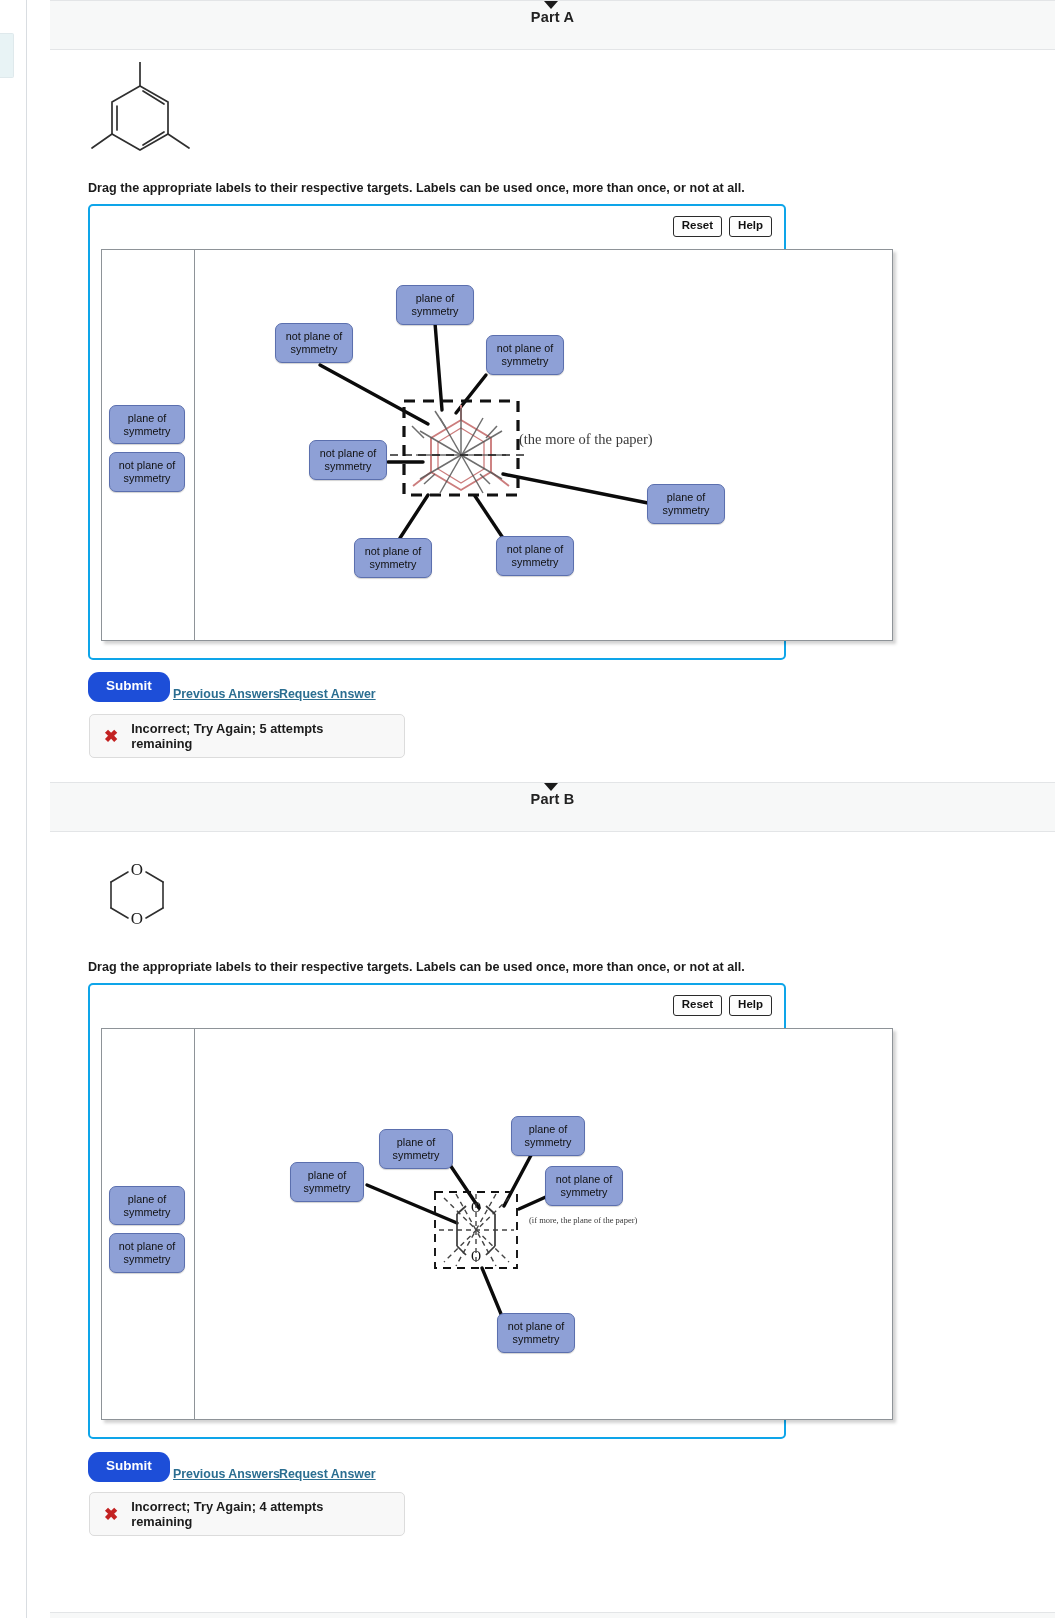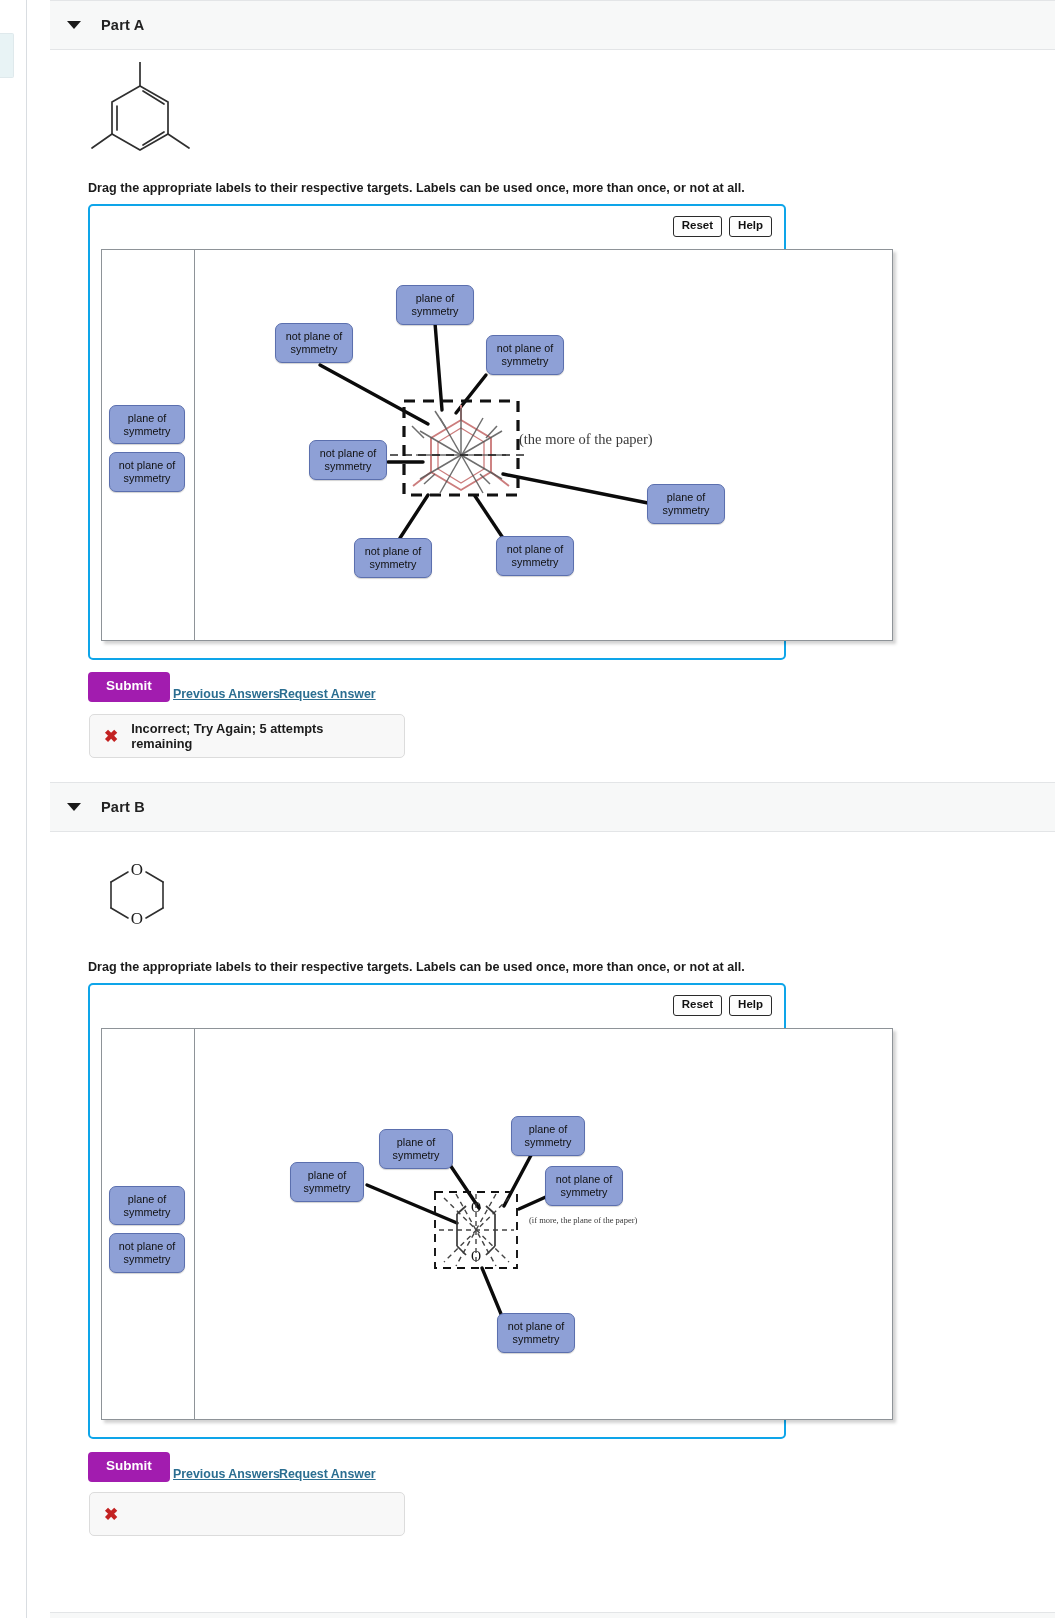--- a/index.html
+++ b/index.html
@@ -20,21 +20,21 @@
   .rail-chip {
     position: absolute; left: 0; top: 33px; width: 14px; height: 45px;
     background: #e8f3f5; border: 1px solid #dfe9ec; border-left: none;
     border-radius: 0 2px 2px 0;
   }
 
   
   .part-header {
     position: absolute; left: 50px; width: 1005px; height: 50px;
     background: #f7f8f8; border-top: 1px solid #e3e5e7; border-bottom: 1px solid #e3e5e7;
-    display: flex; align-items: center;
+    display: flex; align-items: center; flex-direction: column;
   }
   .caret {
     width: 0; height: 0; margin-left: 17px; margin-right: 20px;
     border-left: 7px solid transparent; border-right: 7px solid transparent;
     border-top: 8px solid #1a1a1a;
   }
   .part-title { font-size: 14.5px; font-weight: bold; color: #222; letter-spacing: .2px; }
 
   
   .struct { position: absolute; }
@@ -80,21 +80,21 @@
   }
   .chip span { display: block; }
 
   .paper-note {
     position: absolute; font-family: "Liberation Serif", serif;
     color: #3a3a3a;
   }
 
   
   .submit-btn {
-    position: absolute; background: #a21caf; border: none; border-radius: 4px;
+    position: absolute; background: #1d4ed8; border: none; border-radius: 11px;
     color: #fff; font-size: 13.5px; font-weight: bold;
     font-family: "Liberation Sans", sans-serif;
     padding: 7px 18px 8px 18px; cursor: pointer; line-height: 1.1;
   }
   .link {
     position: absolute; color: #2b6e91; font-size: 12.4px; font-weight: bold;
     text-decoration: underline; cursor: pointer; font-family: "Liberation Sans", sans-serif; margin-top: 8px;
   }
 
   
@@ -317,16 +317,17 @@
   <div class="chip" style="left:497px; top:1313px; width:78px; height:40px;">
     <span>not plane of symmetry</span>
   </div>
 
   <button class="submit-btn" style="left:88px; top:1452px;">Submit</button>
   <div class="link" style="left:173px; top:1459px;">Previous Answers</div>
   <div class="link" style="left:279px; top:1459px;">Request Answer</div>
 
   <div class="feedback" style="left:89px; top:1492px; width:316px;">
     <span class="x-icon">✖</span>
+    <span class="feedback-text">Incorrect; Try Again; 4 attempts remaining</span>
   </div>
 
   <div class="footer-band"></div>
 </div>
 
 </body></html>

